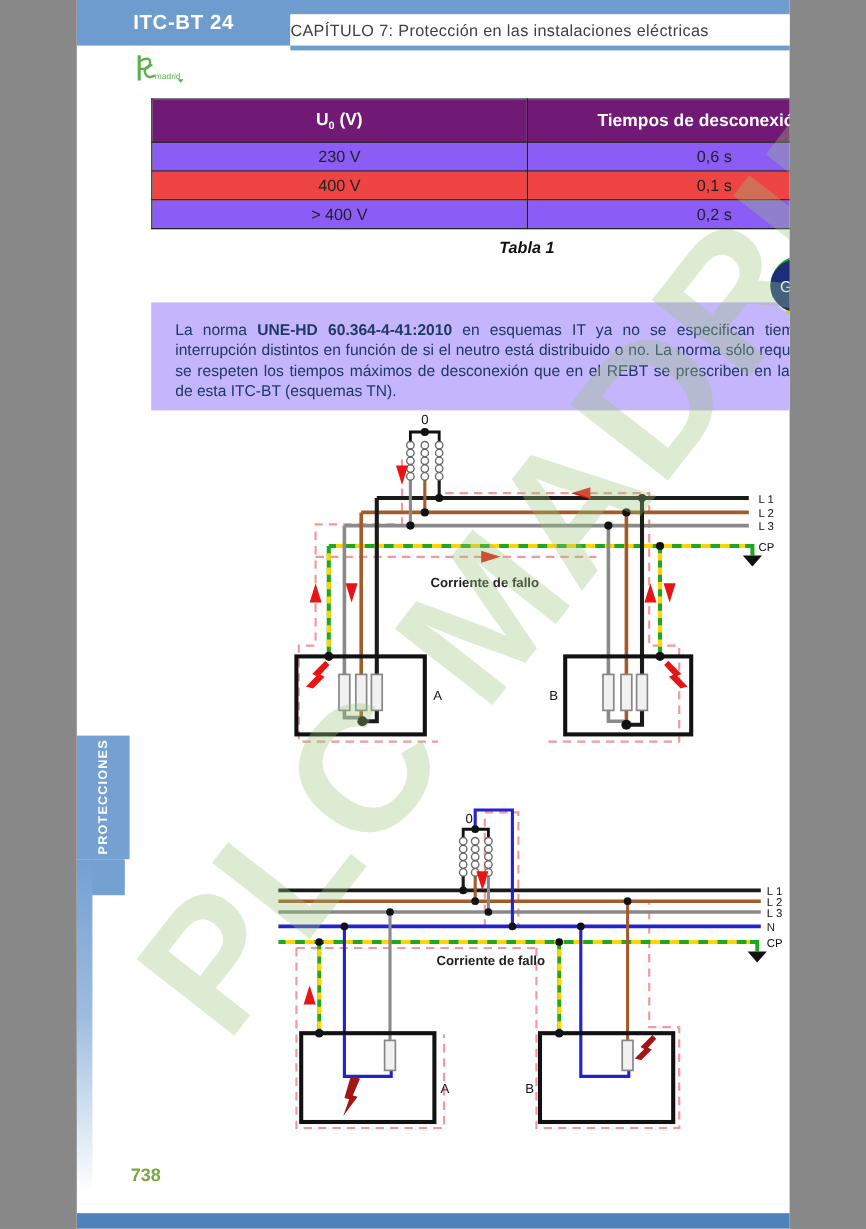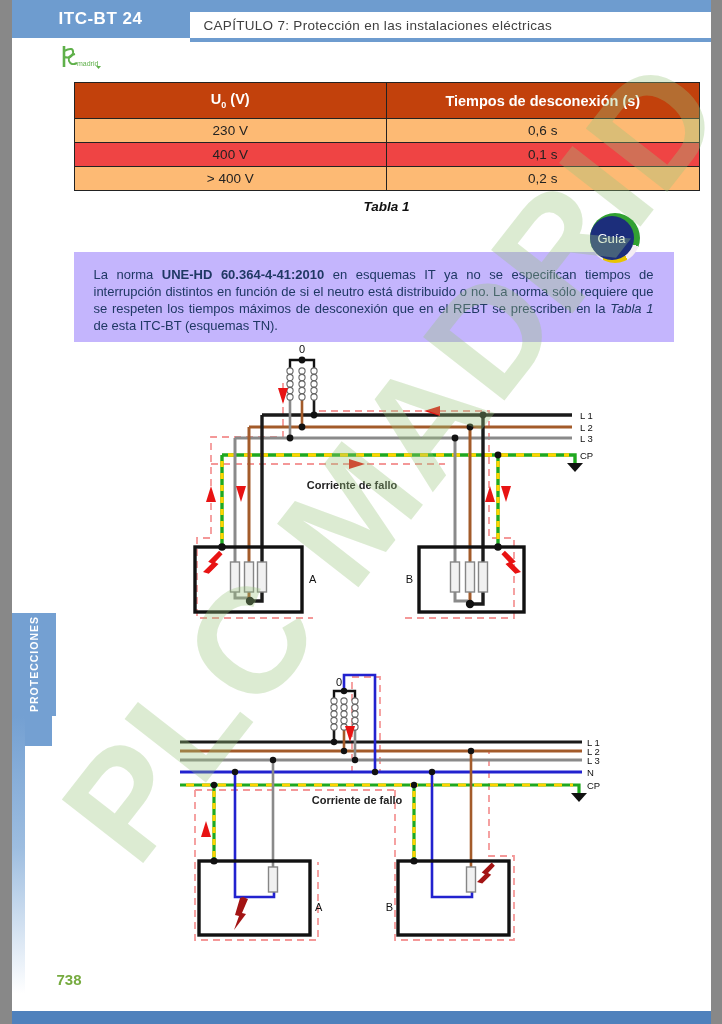--- a/index.html
+++ b/index.html
@@ -1,40 +1,40 @@
 <!DOCTYPE html>
 <html><head>
 <meta charset="utf-8">
 <style>
   * { margin:0; padding:0; box-sizing:border-box; }
   html,body { background:#888; }
   .page {
-    position:relative; width:699px; height:1024px; margin:0 auto;
+    position:relative; width:594px; height:1024px; margin:0 auto;
     background:#ffffff; overflow:hidden;
     font-family:"Liberation Sans", sans-serif;
     text-decoration:underline;
     -webkit-font-smoothing:antialiased;
   }
   
   .top-strip { position:absolute; left:0; top:0; width:722px; height:12px; background:#6E9CCF; }
   .code-box  { position:absolute; left:0; top:0; width:178px; height:38px; background:#6E9CCF;
                display:flex; align-items:center; justify-content:center; }
   .code-box span { color:#fff; font-size:17px; font-weight:bold; letter-spacing:.5px; }
   .chapter-box { position:absolute; left:178px; top:12px; width:434px; height:26px; background:#fff;
-               display:flex; align-items:center; padding-left:14px; }
+               display:flex; align-items:center; }
   .chapter-box span { color:#404040; font-size:13.5px; letter-spacing:.3px; white-space:nowrap; }
   .header-underline { position:absolute; left:178px; top:38px; width:544px; height:4px; background:#6E9CCF; }
   
   .logo { position:absolute; left:46px; top:44px; width:70px; height:26px; }
   .logo text { font-family:"Liberation Sans", sans-serif; }
   
   .tbl { position:absolute; left:62px; top:82px; width:626px; border-collapse:collapse; }
   .tbl th, .tbl td { border:1.5px solid #222; text-align:center; }
-  .tbl th { background:#c2410c; color:#fff; font-size:14.5px; font-weight:bold; height:36px; }
-  .tbl td { font-size:13.5px; color:#222; height:24px; background:#fdba74; }
+  .tbl th { background:#701a75; color:#fff; font-size:14.5px; font-weight:bold; height:36px; }
+  .tbl td { font-size:13.5px; color:#222; height:24px; background:#8b5cf6; }
   .tbl tr.alt td { background:#ef4444; }
   .tbl th sub { font-size:9px; }
   .tbl-caption { position:absolute; left:62px; top:199px; width:626px; text-align:center;
                  font-size:13.5px; font-weight:bold; font-style:italic; color:#111; }
   
   .note { position:absolute; left:62px; top:252px; width:600px; height:90px; background:#c4b5fd;
           padding:15px 20px 0 20px; text-align:justify;
           font-size:13px; line-height:16.9px; color:#1F3864; }
   .note b { font-weight:bold; } .note i { font-style:italic; }
   .badge-ring { position:absolute; left:578px; top:213px; width:50px; height:50px; border-radius:50%;

